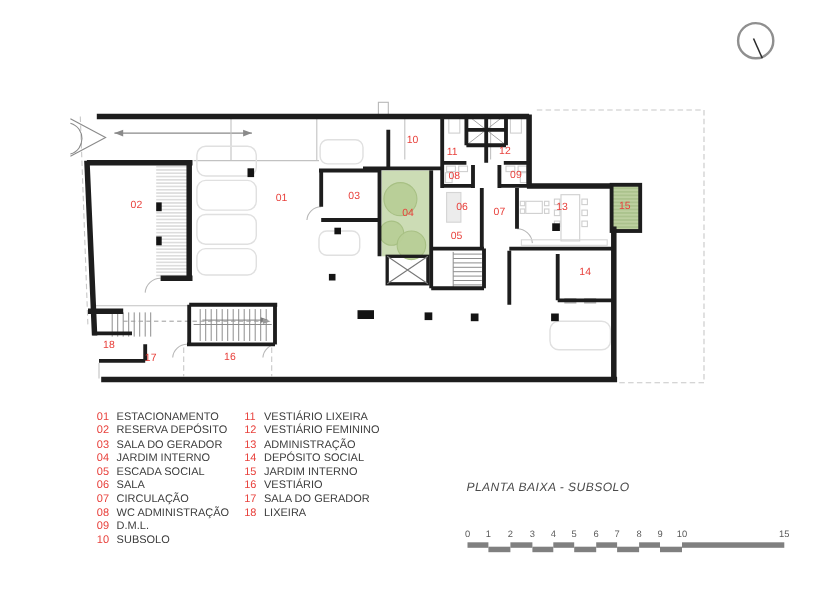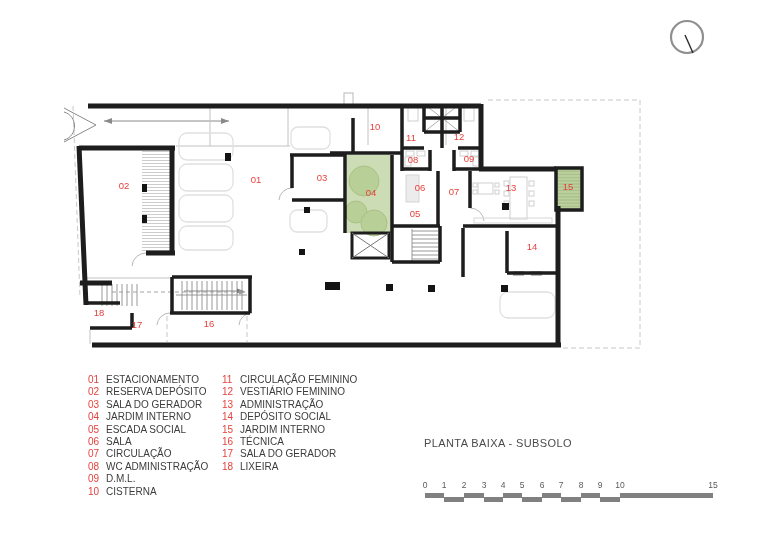--- a/index.html
+++ b/index.html
@@ -1,19 +1,19 @@
 <!DOCTYPE html>
 <html><head>
 <meta charset="utf-8">
 <style>
   html,body{margin:0;padding:0;background:#fff;}
   #page{position:relative;width:760px;height:537px;background:#ffffff;overflow:hidden;
         font-family:"Liberation Sans",sans-serif;}
   #plan-svg{position:absolute;left:0;top:0;}
-  .title{position:absolute;left:424px;top:437px;font-size:11px;letter-spacing:.4px;color:#4b4b4b;}
+  .title{position:absolute;left:424px;top:437px;font-size:11px;letter-spacing:.4px;color:#4b4b4b;font-style:italic;}
   .legend{position:absolute;left:88px;top:374px;display:flex;}
   .legend-col{display:flex;flex-direction:column;}
   .legend-col.c1{width:134px;}
   .legend-item{display:flex;font-size:10px;line-height:12.4px;color:#3c3c3c;white-space:nowrap;}
   .legend-item .lnum{color:#e8413c;width:15px;flex:0 0 15px;margin-right:3px;}
   .scalebar{position:absolute;left:424px;top:480px;width:300px;height:24px;}
   .scalebar .tick{position:absolute;top:0;font-size:8.5px;color:#5a5a5a;transform:translateX(-50%);}
   .scalebar .bar{position:absolute;height:5px;background:#808080;}
 </style>
 </head>
@@ -212,47 +212,47 @@
         <div class="legend-item">
           <span class="lnum">08</span>
           <span class="llab">WC ADMINISTRAÇÃO</span>
         </div>
         <div class="legend-item">
           <span class="lnum">09</span>
           <span class="llab">D.M.L.</span>
         </div>
         <div class="legend-item">
           <span class="lnum">10</span>
-          <span class="llab">CISTERNA</span>
+          <span class="llab">SUBSOLO</span>
         </div>
       </div>
       <div class="legend-col">
         <div class="legend-item">
           <span class="lnum">11</span>
-          <span class="llab">CIRCULAÇÃO FEMININO</span>
+          <span class="llab">VESTIÁRIO LIXEIRA</span>
         </div>
         <div class="legend-item">
           <span class="lnum">12</span>
           <span class="llab">VESTIÁRIO FEMININO</span>
         </div>
         <div class="legend-item">
           <span class="lnum">13</span>
           <span class="llab">ADMINISTRAÇÃO</span>
         </div>
         <div class="legend-item">
           <span class="lnum">14</span>
           <span class="llab">DEPÓSITO SOCIAL</span>
         </div>
         <div class="legend-item">
           <span class="lnum">15</span>
           <span class="llab">JARDIM INTERNO</span>
         </div>
         <div class="legend-item">
           <span class="lnum">16</span>
-          <span class="llab">TÉCNICA</span>
+          <span class="llab">VESTIÁRIO</span>
         </div>
         <div class="legend-item">
           <span class="lnum">17</span>
           <span class="llab">SALA DO GERADOR</span>
         </div>
         <div class="legend-item">
           <span class="lnum">18</span>
           <span class="llab">LIXEIRA</span>
         </div>
       </div>

